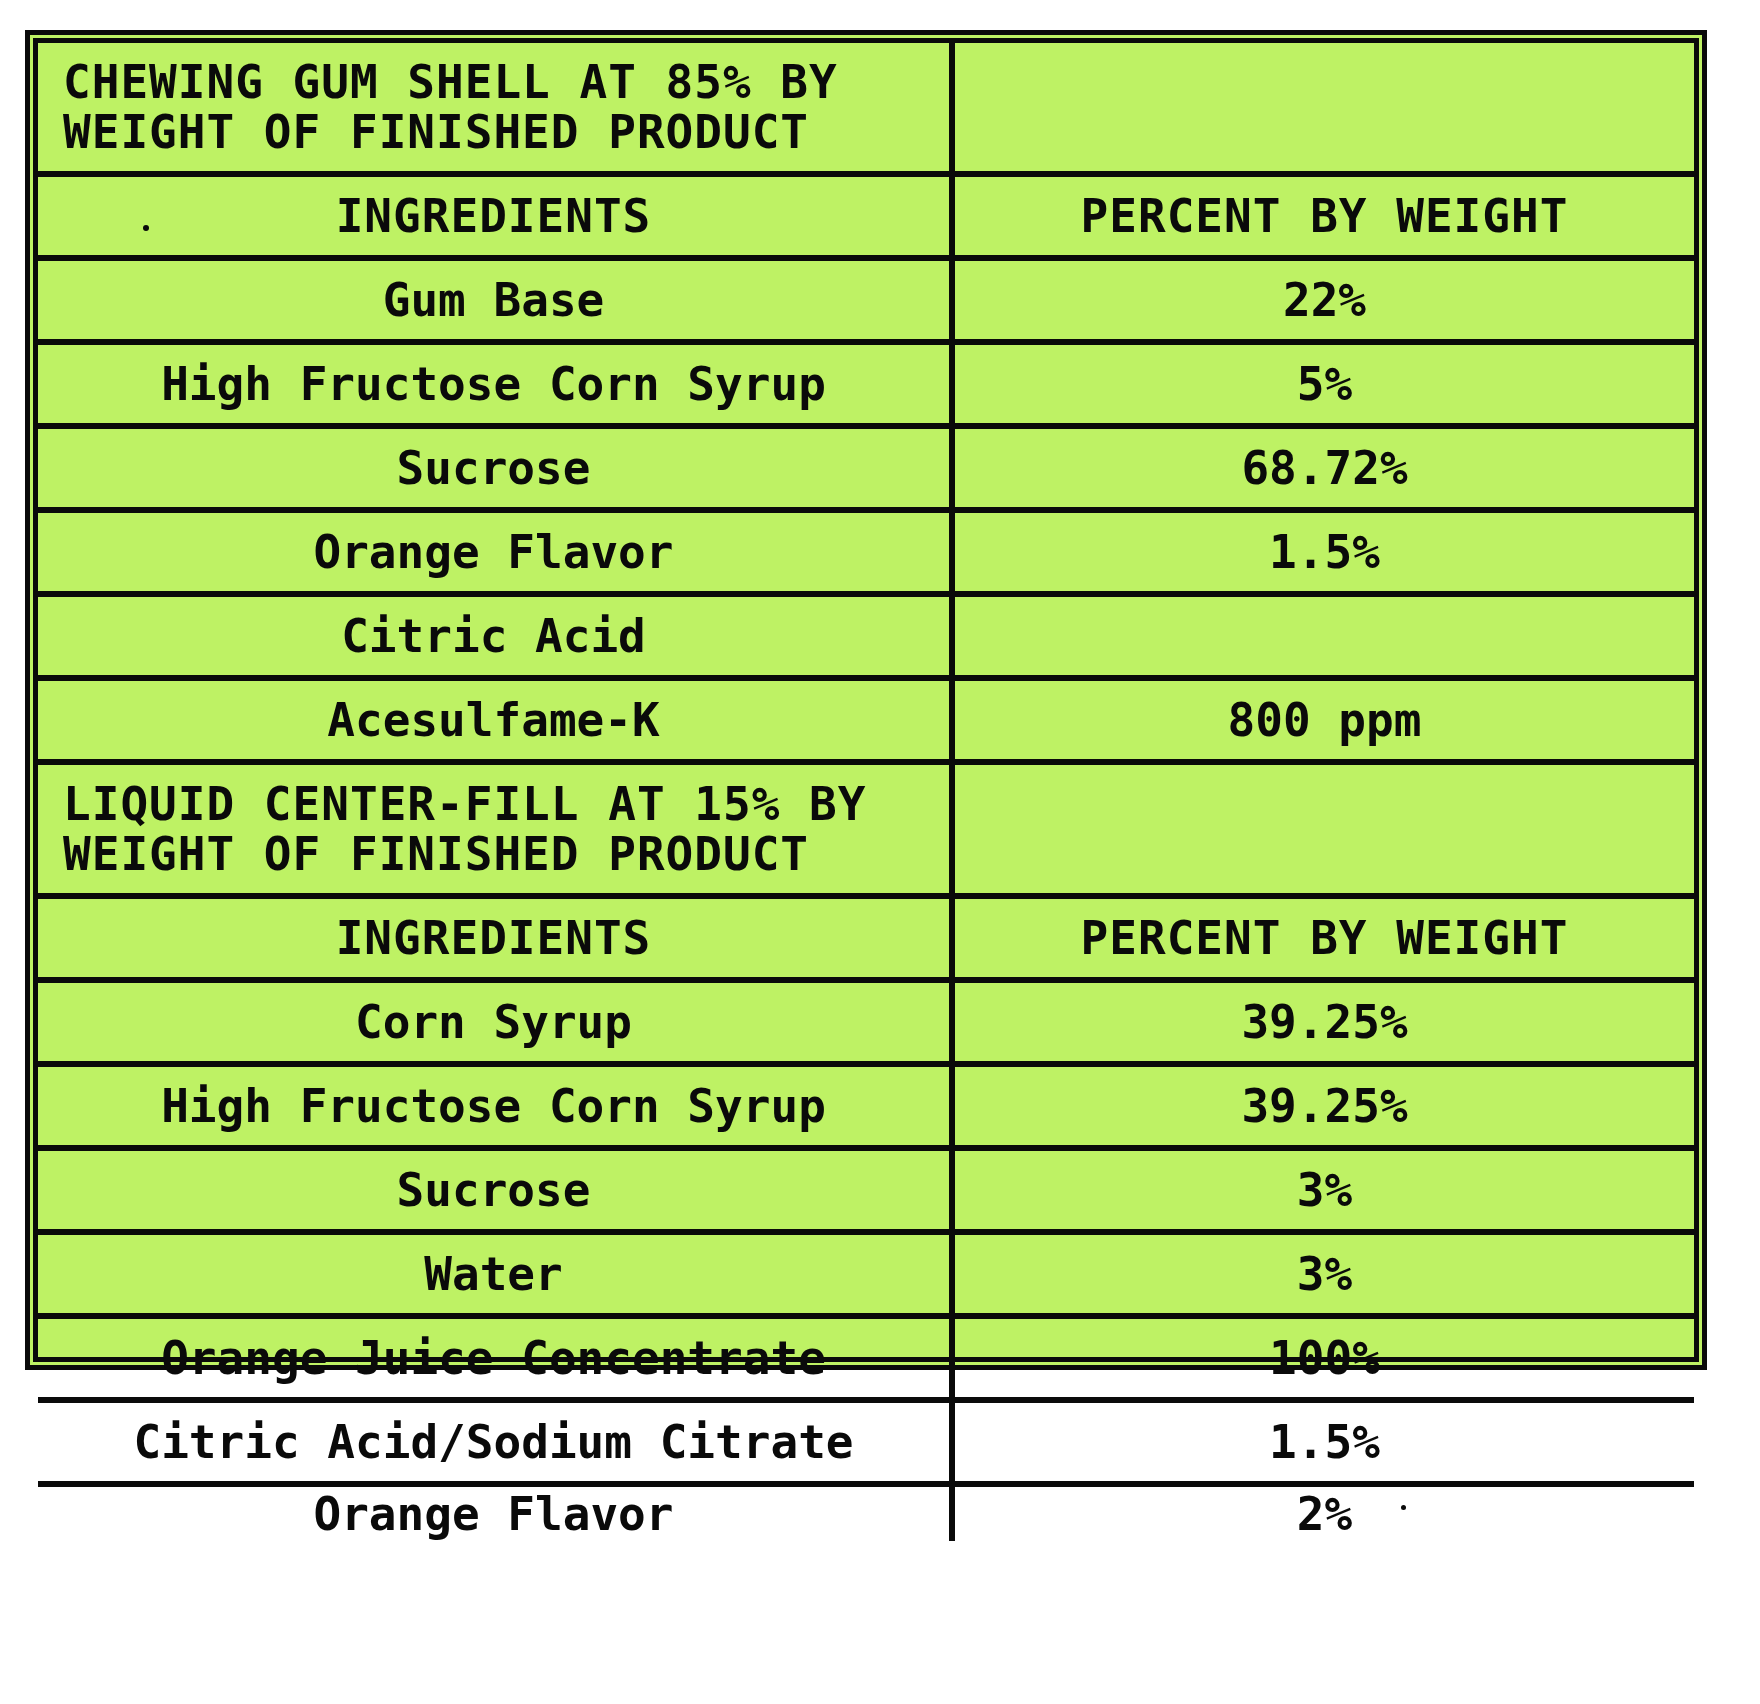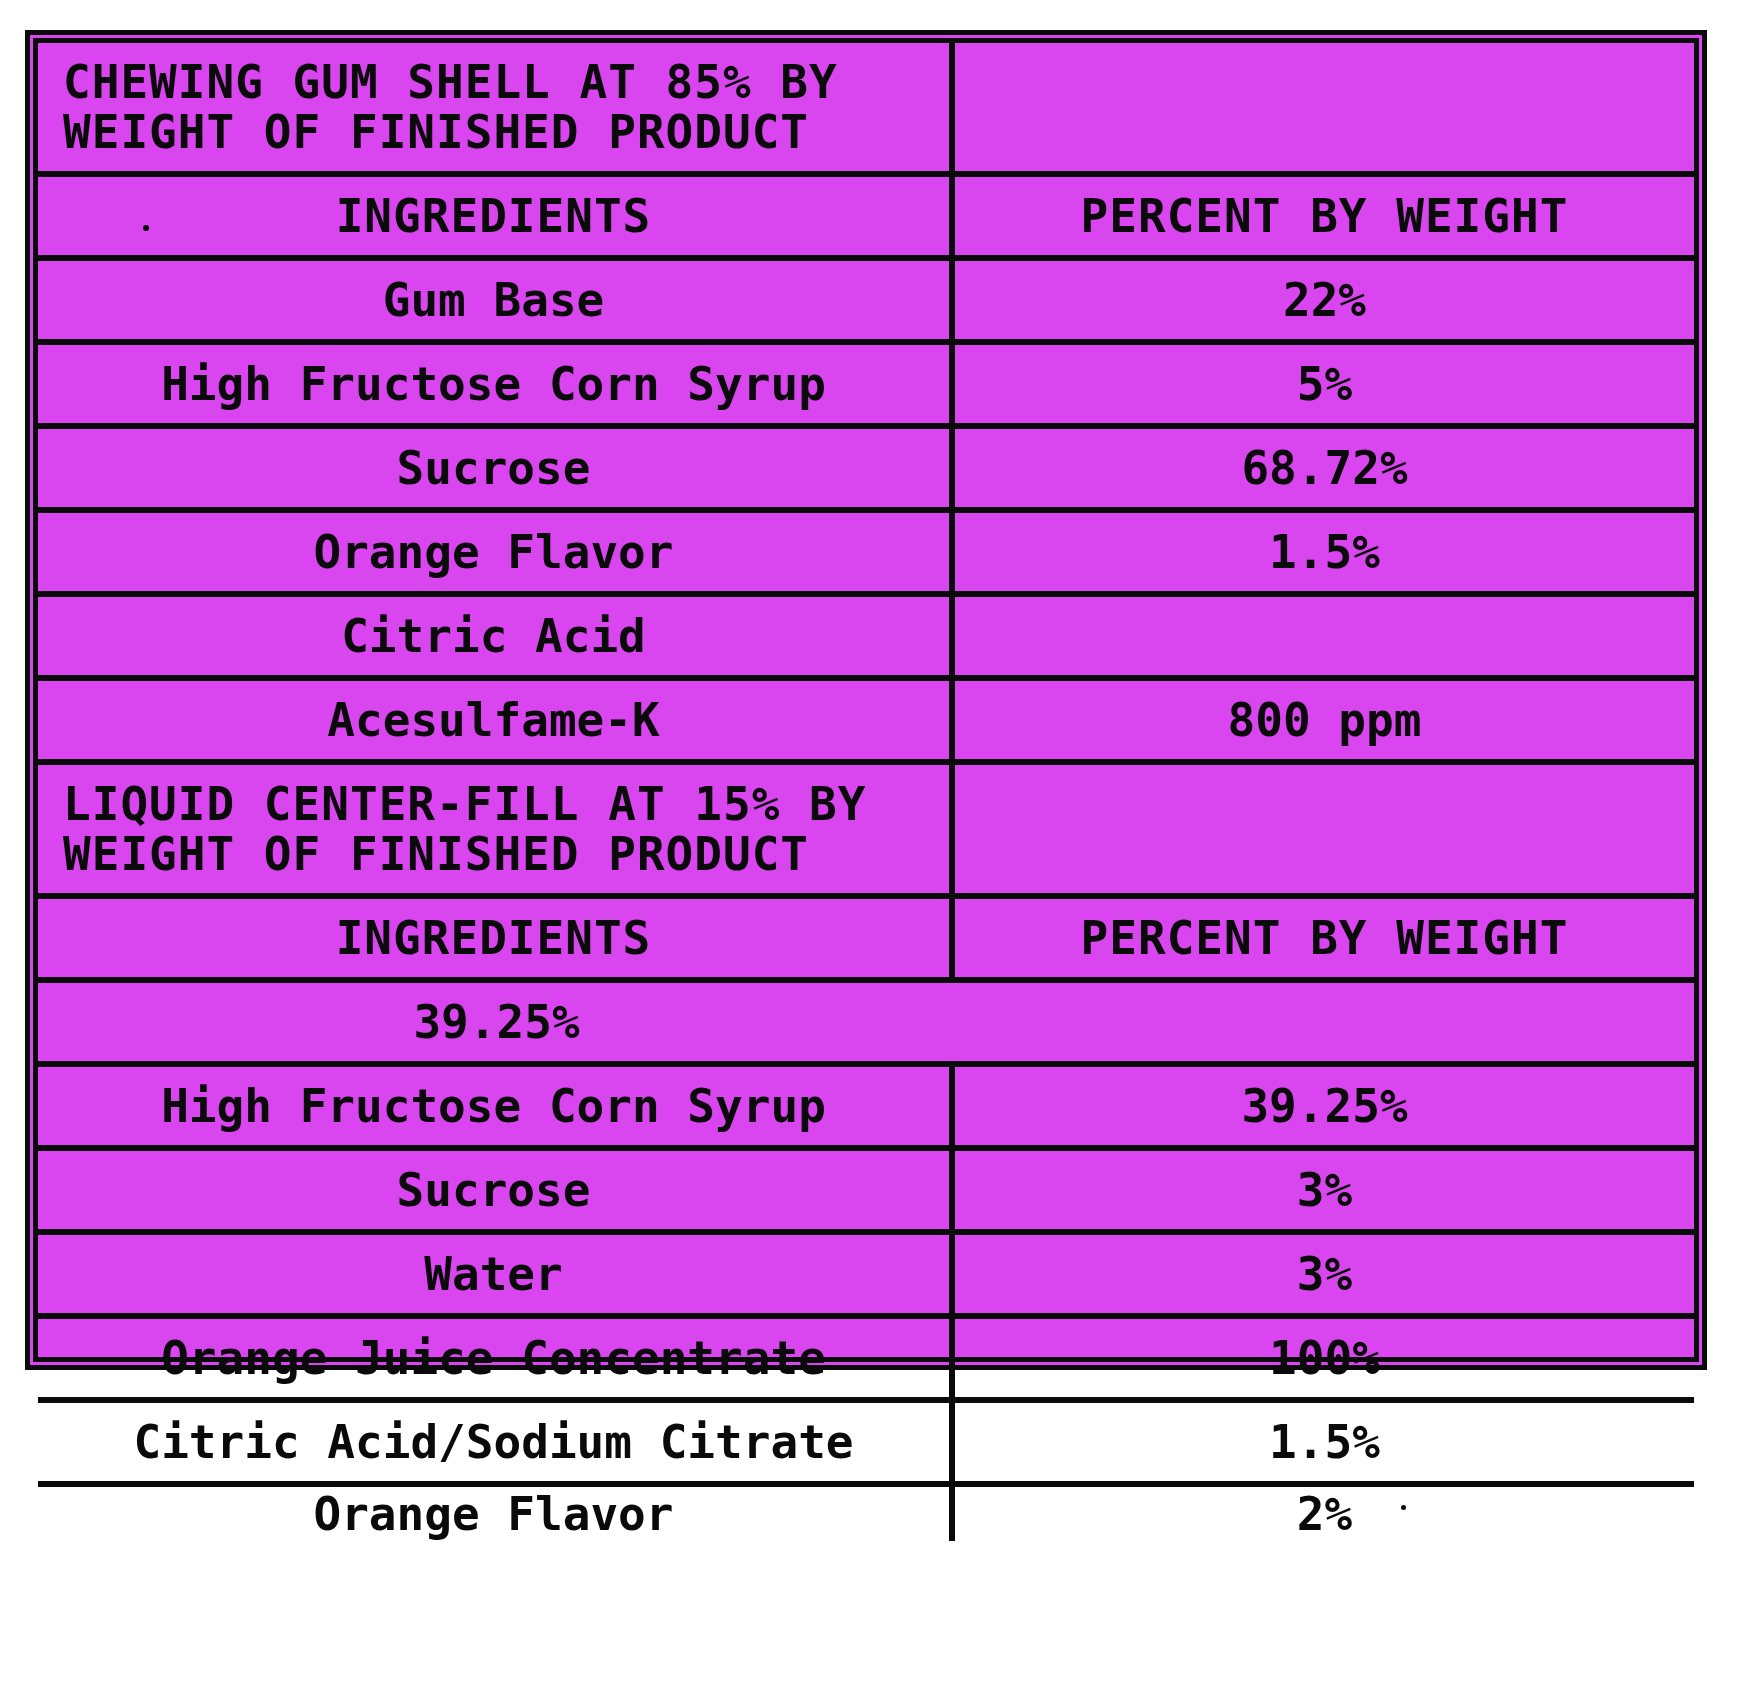--- a/index.html
+++ b/index.html
@@ -18,21 +18,21 @@
   }
   .table-outer {
     position: absolute;
     left: 25px;
     top: 30px;
     width: 1682px;
     height: 1340px;
     border: 5px solid #0a0a0a;
     padding: 3px;
     box-sizing: border-box;
-    background: #d946ef;
+    background: #bef264;
   }
   .table-inner {
     width: 100%;
     height: 100%;
     border: 5px solid #0a0a0a;
     box-sizing: border-box;
     display: flex;
     flex-direction: column;
   }
   .row {
@@ -181,20 +181,23 @@
       <div class="row single">
         <div class="cell left">
           <span class="header-text">INGREDIENTS</span>
         </div>
         <div class="cell">
           <span class="header-text">PERCENT BY WEIGHT</span>
         </div>
       </div>
 
       <div class="row single">
+        <div class="cell left">
+          <span class="data-text">Corn Syrup</span>
+        </div>
         <div class="cell">
           <span class="data-text">39.25%</span>
         </div>
       </div>
 
       <div class="row single">
         <div class="cell left">
           <span class="data-text">High Fructose Corn Syrup</span>
         </div>
         <div class="cell">

